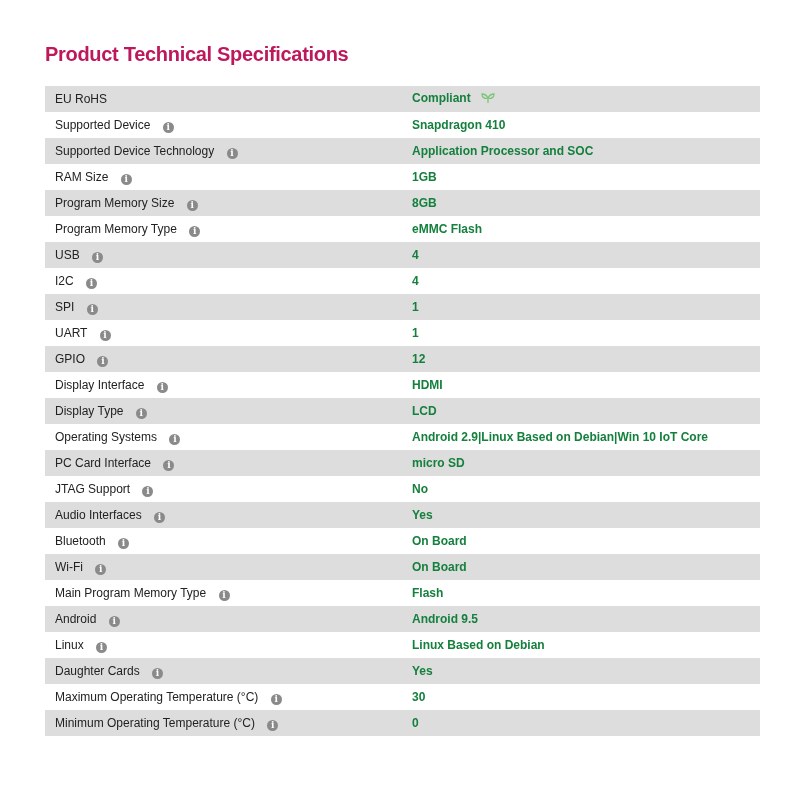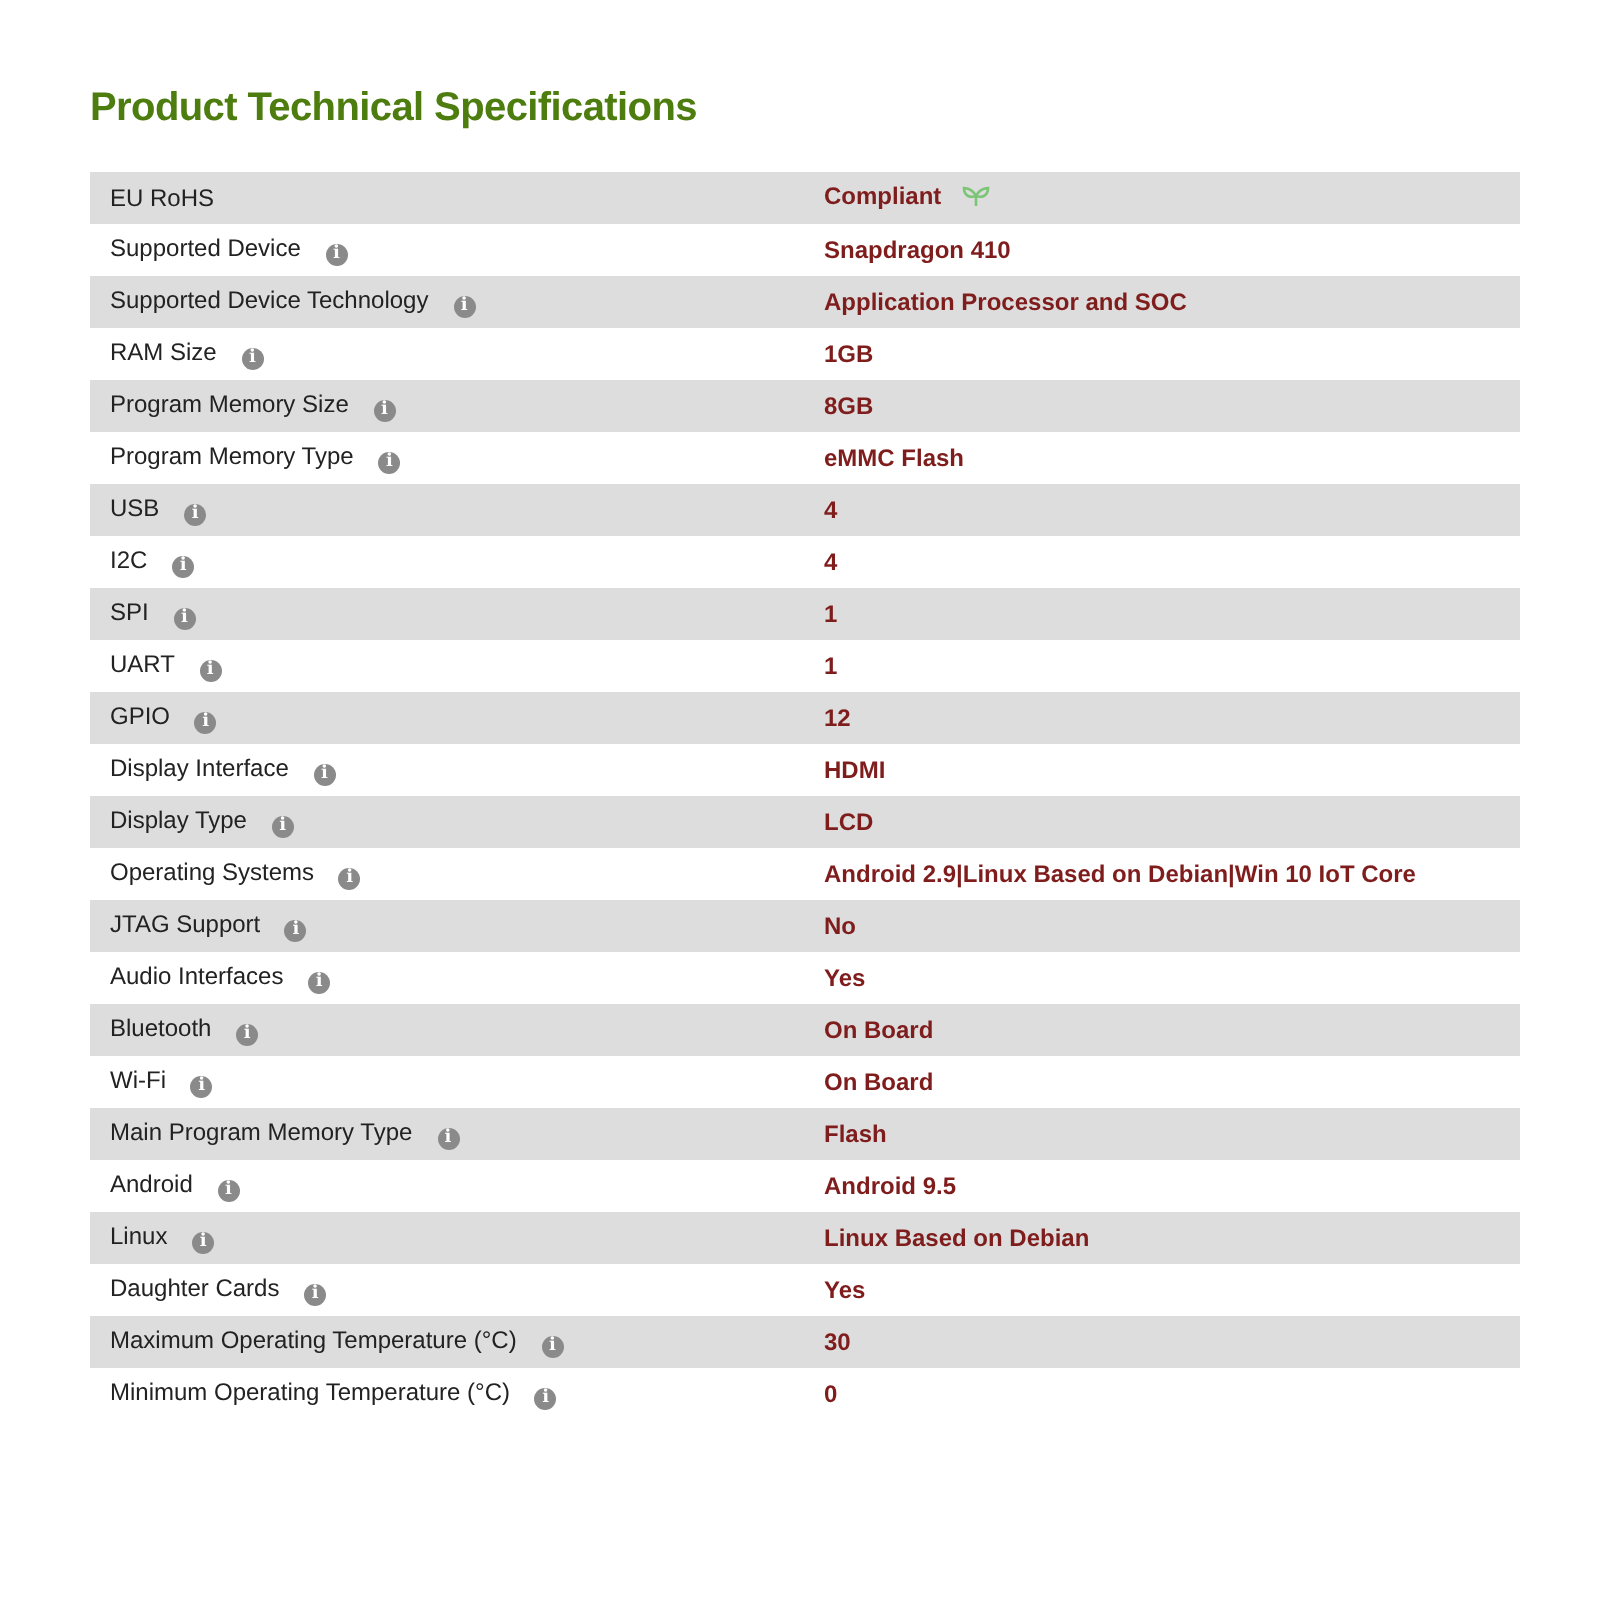--- a/index.html
+++ b/index.html
@@ -1,26 +1,26 @@
 <!DOCTYPE html>
 <html><head>
 <meta charset="utf-8">
 <style>
   html, body { margin: 0; padding: 0; background: #ffffff; }
   body { width: 800px; height: 800px; position: relative; overflow: hidden;
          font-family: "Liberation Sans", sans-serif; color: #111; }
   .title { position: absolute; left: 45px; top: 43px; margin: 0;
-           font-size: 20px; font-weight: bold; color: #4d7c0f; letter-spacing: -0.3px; }
+           font-size: 20px; font-weight: bold; color: #be185d; letter-spacing: -0.3px; }
   .spec-table { position: absolute; left: 45px; top: 86px; width: 715px;
                 border-collapse: collapse; }
   .spec-table td { height: 26px; padding: 0; font-size: 12px; vertical-align: middle; }
   .spec-table tr:nth-child(odd) td { background: #dddddd; }
   .spec-table tr:nth-child(even) td { background: #ffffff; }
   .label-cell { width: 357px; padding-left: 10px !important; color: #222; margin-top: 16px; }
-  .value-cell { font-weight: bold; color: #7f1d1d; }
+  .value-cell { font-weight: bold; color: #15803d; }
   .info-icon { display: inline-block; width: 11px; height: 11px; border-radius: 50%;
                background: #8a8a8a; color: #fff; font-size: 9px; font-weight: bold;
                line-height: 11px; text-align: center; margin-left: 9px; vertical-align: -1px;
                font-family: "DejaVu Serif", serif; cursor: pointer; }
   .leaf-icon { display: inline-block; margin-left: 7px; vertical-align: -2px; }
 </style>
 </head>
 <body>
 
 <h1 class="title">Product Technical Specifications</h1>
@@ -136,20 +136,28 @@
       <tr>
     <td class="label-cell">
       <span>Operating Systems</span>
     <span class="info-icon">i</span></td>
     <td class="value-cell">
       <span>Android 2.9|Linux Based on Debian|Win 10 IoT Core</span>
     </td>
   </tr>
       <tr>
     <td class="label-cell">
+      <span>PC Card Interface</span>
+    <span class="info-icon">i</span></td>
+    <td class="value-cell">
+      <span>micro SD</span>
+    </td>
+  </tr>
+      <tr>
+    <td class="label-cell">
       <span>JTAG Support</span>
     <span class="info-icon">i</span></td>
     <td class="value-cell">
       <span>No</span>
     </td>
   </tr>
       <tr>
     <td class="label-cell">
       <span>Audio Interfaces</span>
     <span class="info-icon">i</span></td>

